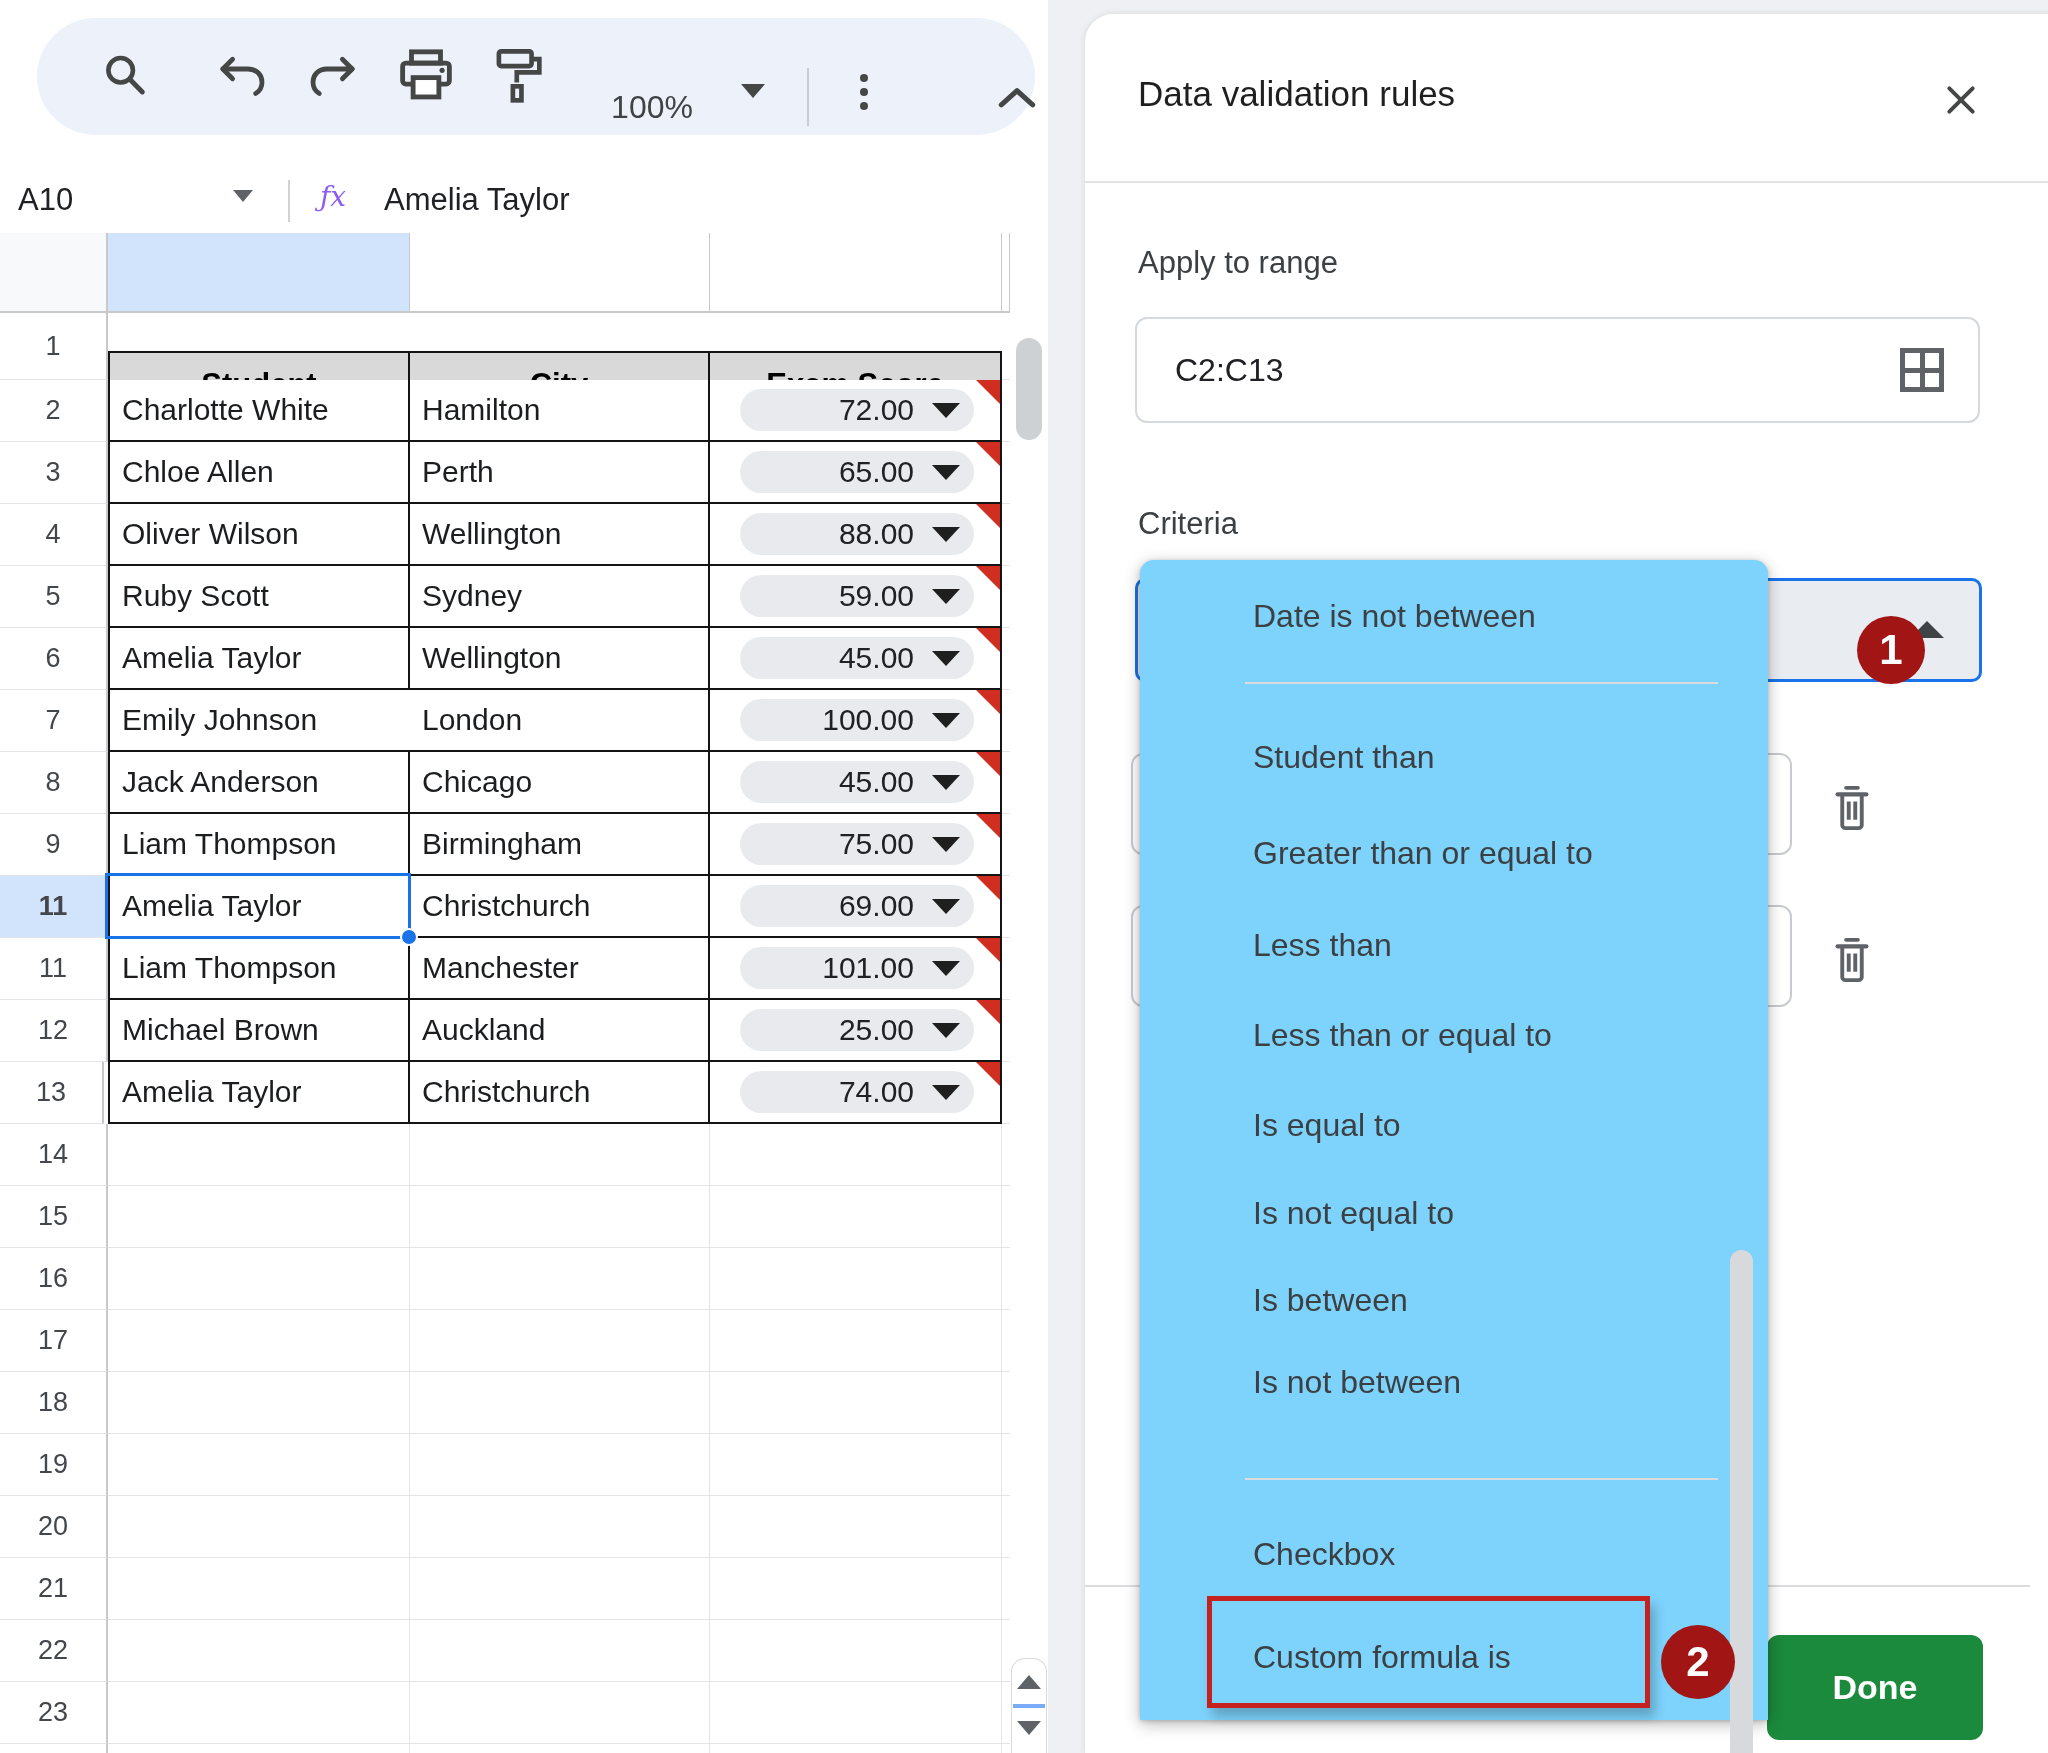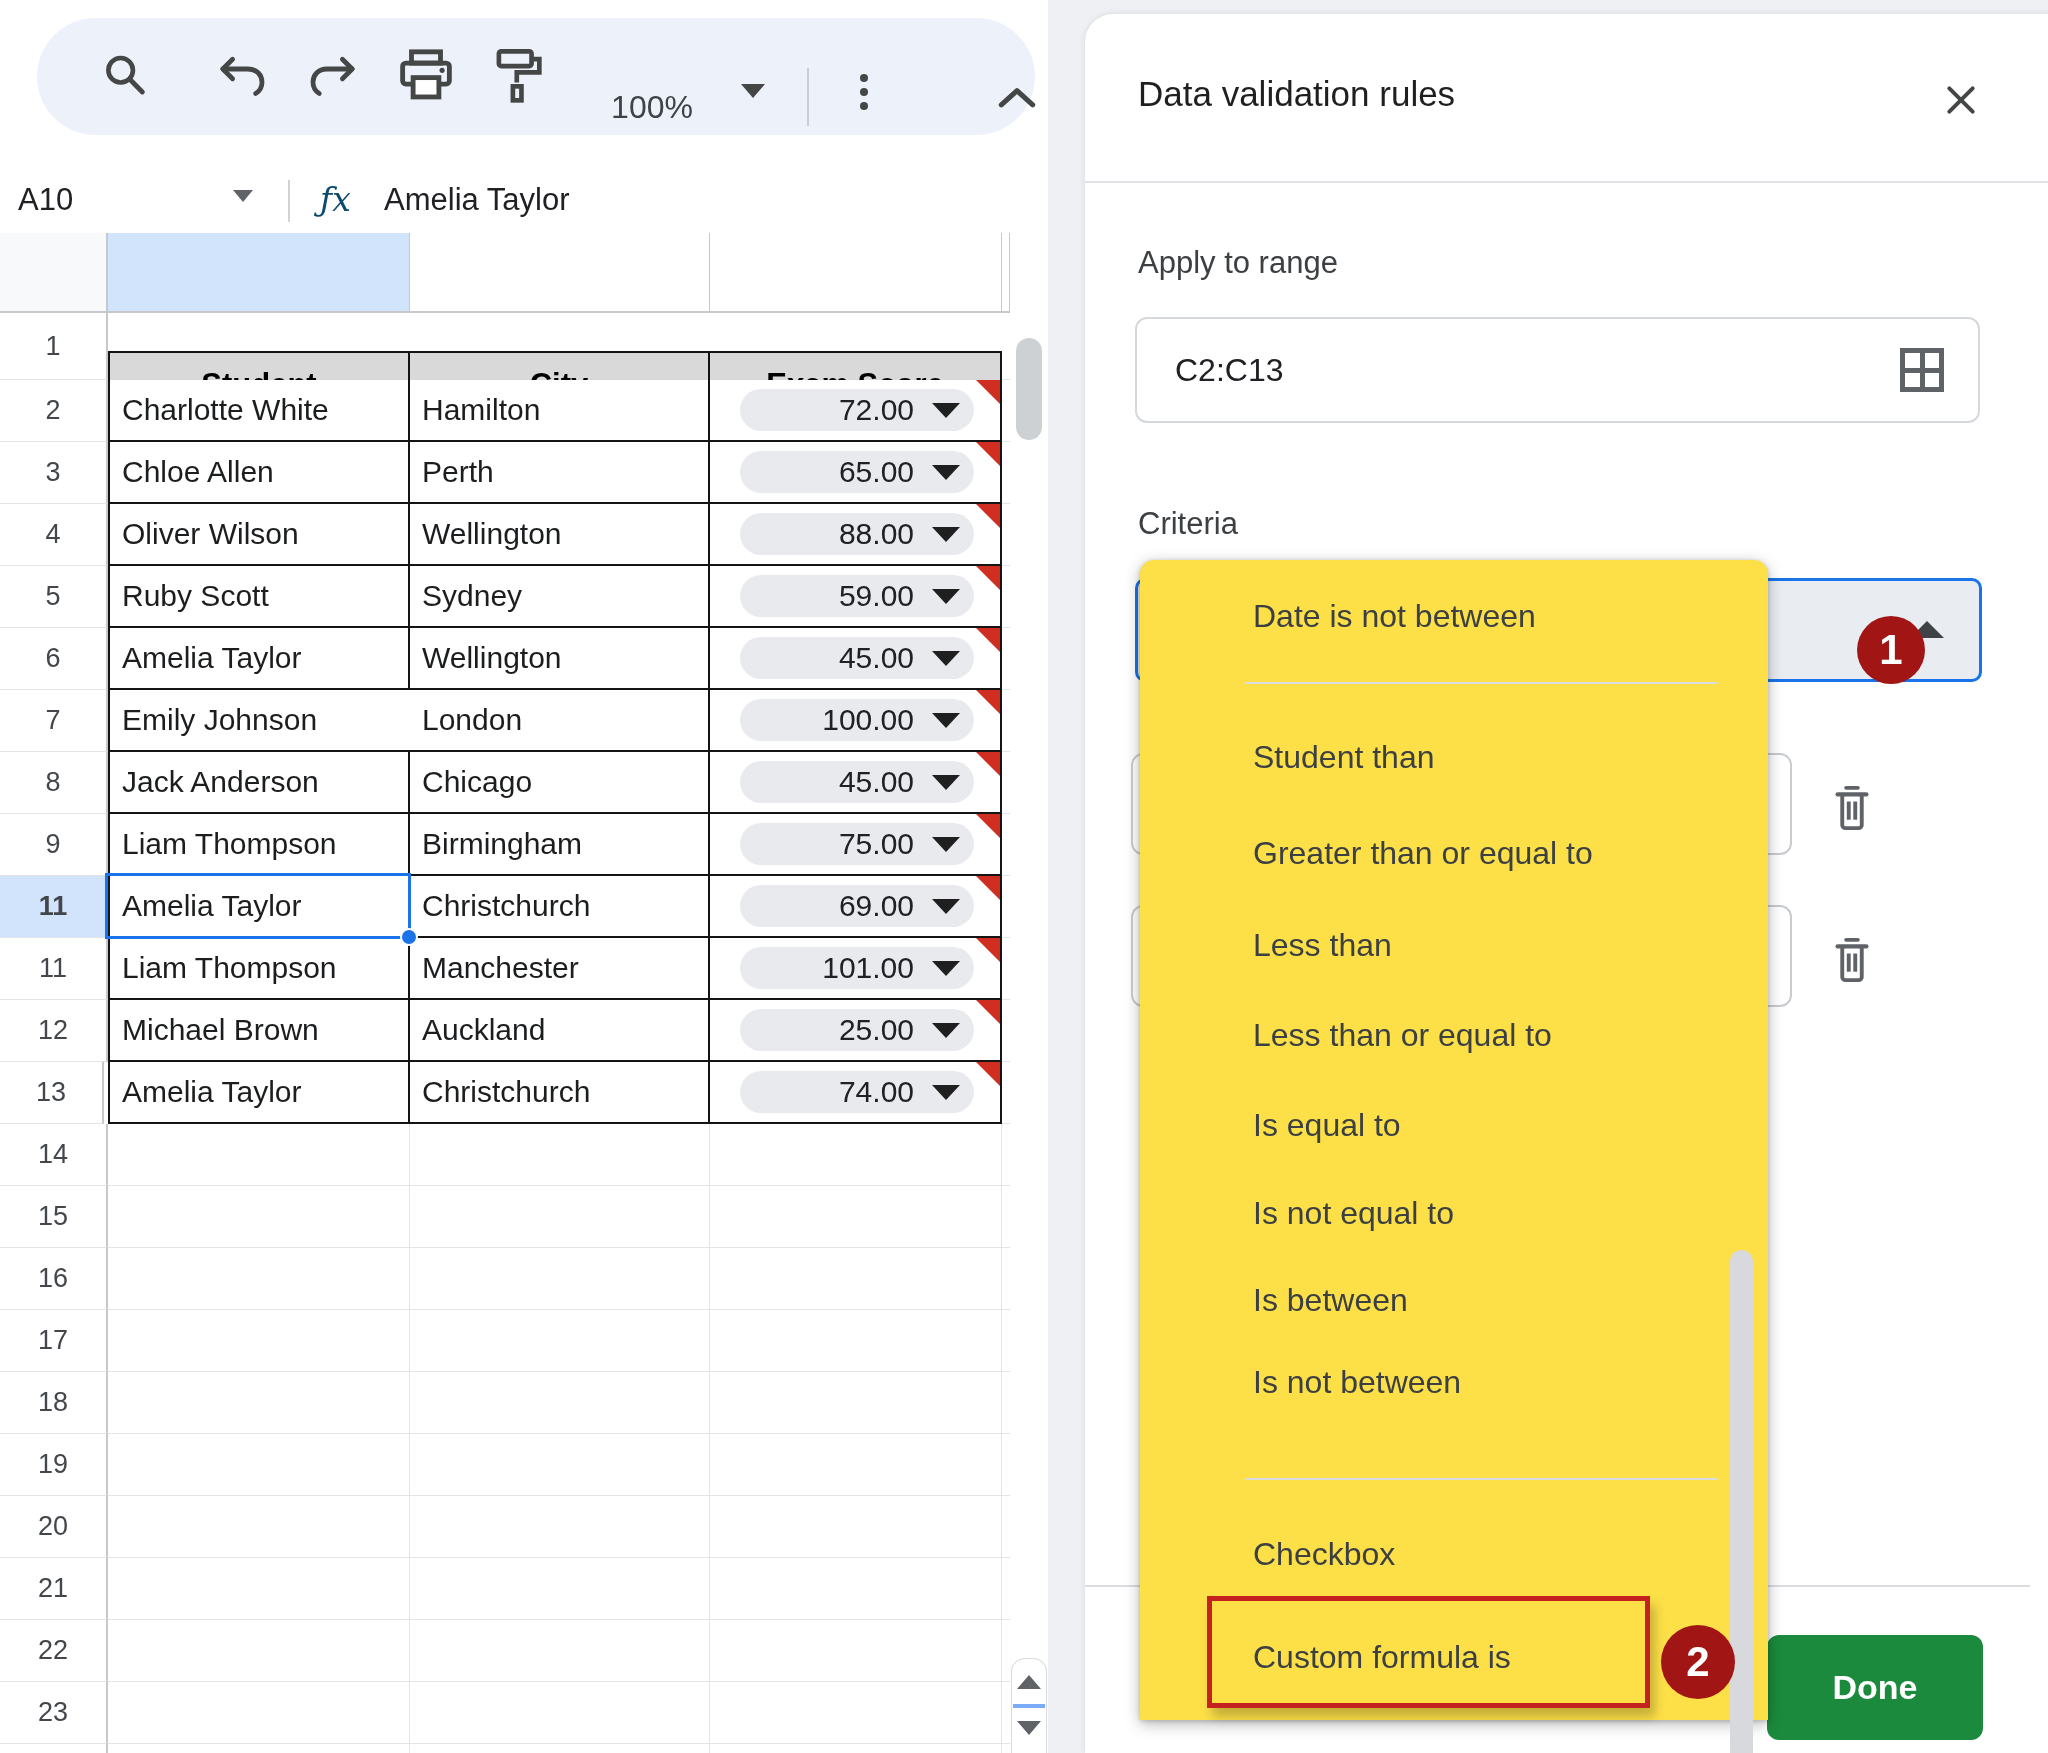--- a/index.html
+++ b/index.html
@@ -13,21 +13,21 @@
   .toolbar{left:37px;top:18px;width:998px;height:117px;border-radius:59px;background:#edf1fa;}
   .tb-ic{position:absolute;display:flex;align-items:center;justify-content:center;}
   .zoom-label{font-size:32px;color:#3f4346;letter-spacing:0;}
   .caret{width:0;height:0;border-left:12px solid transparent;border-right:12px solid transparent;border-top:14px solid #444746;}
   .caret.sm{border-left-width:10px;border-right-width:10px;border-top-width:12px;border-top-color:#5f6368;}
   .tb-divider{width:2px;background:#c9ccd1;}
   .dots span{display:block;width:8px;height:8px;border-radius:50%;background:#444746;margin:6px auto;}
   
   .namerow{left:0;top:160px;width:1048px;height:78px;background:#fff;border-bottom:2px solid #e0e2e5;}
   .namebox-text{font-size:31px;color:#202124;}
-  .fx{font-family:"DejaVu Serif","Liberation Serif",serif;font-style:italic;font-size:33px;color:#0c4a6e;}
+  .fx{font-family:"DejaVu Serif","Liberation Serif",serif;font-style:italic;font-size:28px;color:#8b5cf6;}
   .fbar-text{font-size:31px;color:#202124;}
   .vline{width:2px;background:#d0d3d6;}
   
   .colstrip{left:0;top:233px;width:1010px;height:80px;}
   .colhead{position:absolute;top:0;height:80px;display:flex;align-items:center;justify-content:center;
     font-size:30px;color:#46484b;background:#fff;border-bottom:2px solid #c6c8cc;border-right:1px solid #c6c8cc;box-sizing:border-box;}
   .colhead.sel{background:#d2e3fc;}
   .corner{background:#f8f9fa;border-right:2px solid #c6c8cc;border-bottom:2px solid #c6c8cc;box-sizing:border-box;}
   .rownum{position:absolute;left:0;width:108px;display:flex;align-items:center;justify-content:center;
     font-size:27px;color:#43474b;background:#fff;border-bottom:1px solid #e2e4e7;border-right:2px solid #c6c8cc;box-sizing:border-box;}
@@ -63,21 +63,21 @@
   .gridicon{left:1900px;top:348px;width:44px;height:44px;border:5px solid #5f6368;box-sizing:border-box;
     background-image:linear-gradient(#5f6368,#5f6368),linear-gradient(#5f6368,#5f6368);
     background-size:5px 100%,100% 5px;background-position:center,center;background-repeat:no-repeat;}
   .criteria-select{left:1135px;top:578px;width:847px;height:104px;background:#e9edf1;border:3px solid #1a73e8;border-radius:10px;box-sizing:border-box;}
   .sel-arrow{left:1910px;top:621px;width:0;height:0;border-left:17px solid transparent;border-right:17px solid transparent;border-bottom:17px solid #3f4346;}
   .crit-input{position:absolute;left:1131px;width:661px;height:102px;border:2px solid #c8cbd0;border-radius:12px;box-sizing:border-box;background:#fff;}
   .footer-divider{left:1085px;top:1585px;width:945px;height:2px;background:#dadce0;}
   .done-btn{left:1767px;top:1635px;width:216px;height:105px;border-radius:12px;background:#1b8a3c;
     display:flex;align-items:center;justify-content:center;color:#ffffff;font-size:34px;font-weight:600;}
   
-  .menu{left:1140px;top:560px;width:628px;height:1160px;background:#fde047;border-radius:14px 14px 0 0;
+  .menu{left:1140px;top:560px;width:628px;height:1160px;background:#7dd3fc;border-radius:14px 14px 0 0;
     box-shadow:0 4px 16px rgba(0,0,0,.28),0 1px 4px rgba(0,0,0,.18);}
   .mitem{position:absolute;left:113px;height:42px;display:flex;align-items:center;font-size:32px;color:#3c4043;white-space:nowrap;}
   .mdivider{position:absolute;left:105px;width:473px;height:2px;background:#dadce0;}
   .mthumb{position:absolute;left:590px;top:690px;width:23px;height:503px;background:#d7d9dc;border-radius:12px 12px 0 0;}
   
   .redrect{left:1207px;top:1596px;width:443px;height:112px;border:5px solid #c5221f;box-sizing:border-box;box-shadow:5px 9px 10px rgba(0,0,0,.22);}
   .badge{border-radius:50%;background:#a21515;color:#fff;display:flex;align-items:center;justify-content:center;font-size:42px;font-weight:bold;}
   .badge.b1{left:1857px;top:616px;width:68px;height:68px;}
   .badge.b2{left:1661px;top:1625px;width:74px;height:74px;}
   .xclose svg, .icon-svg svg{display:block;}

